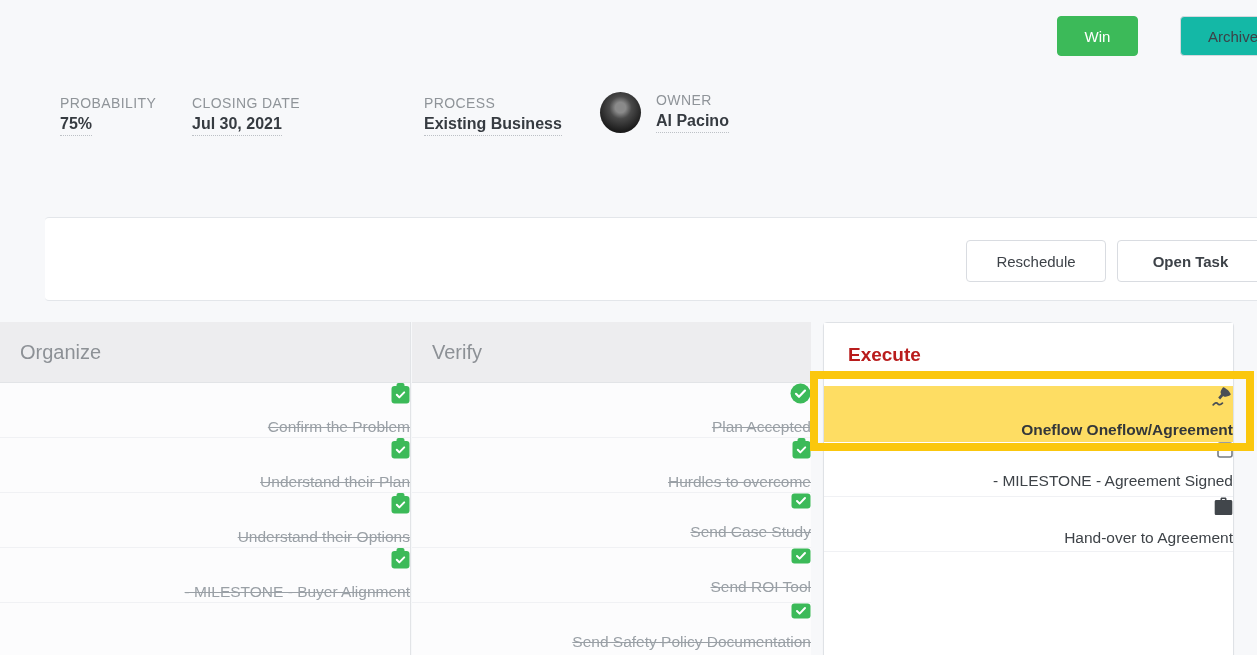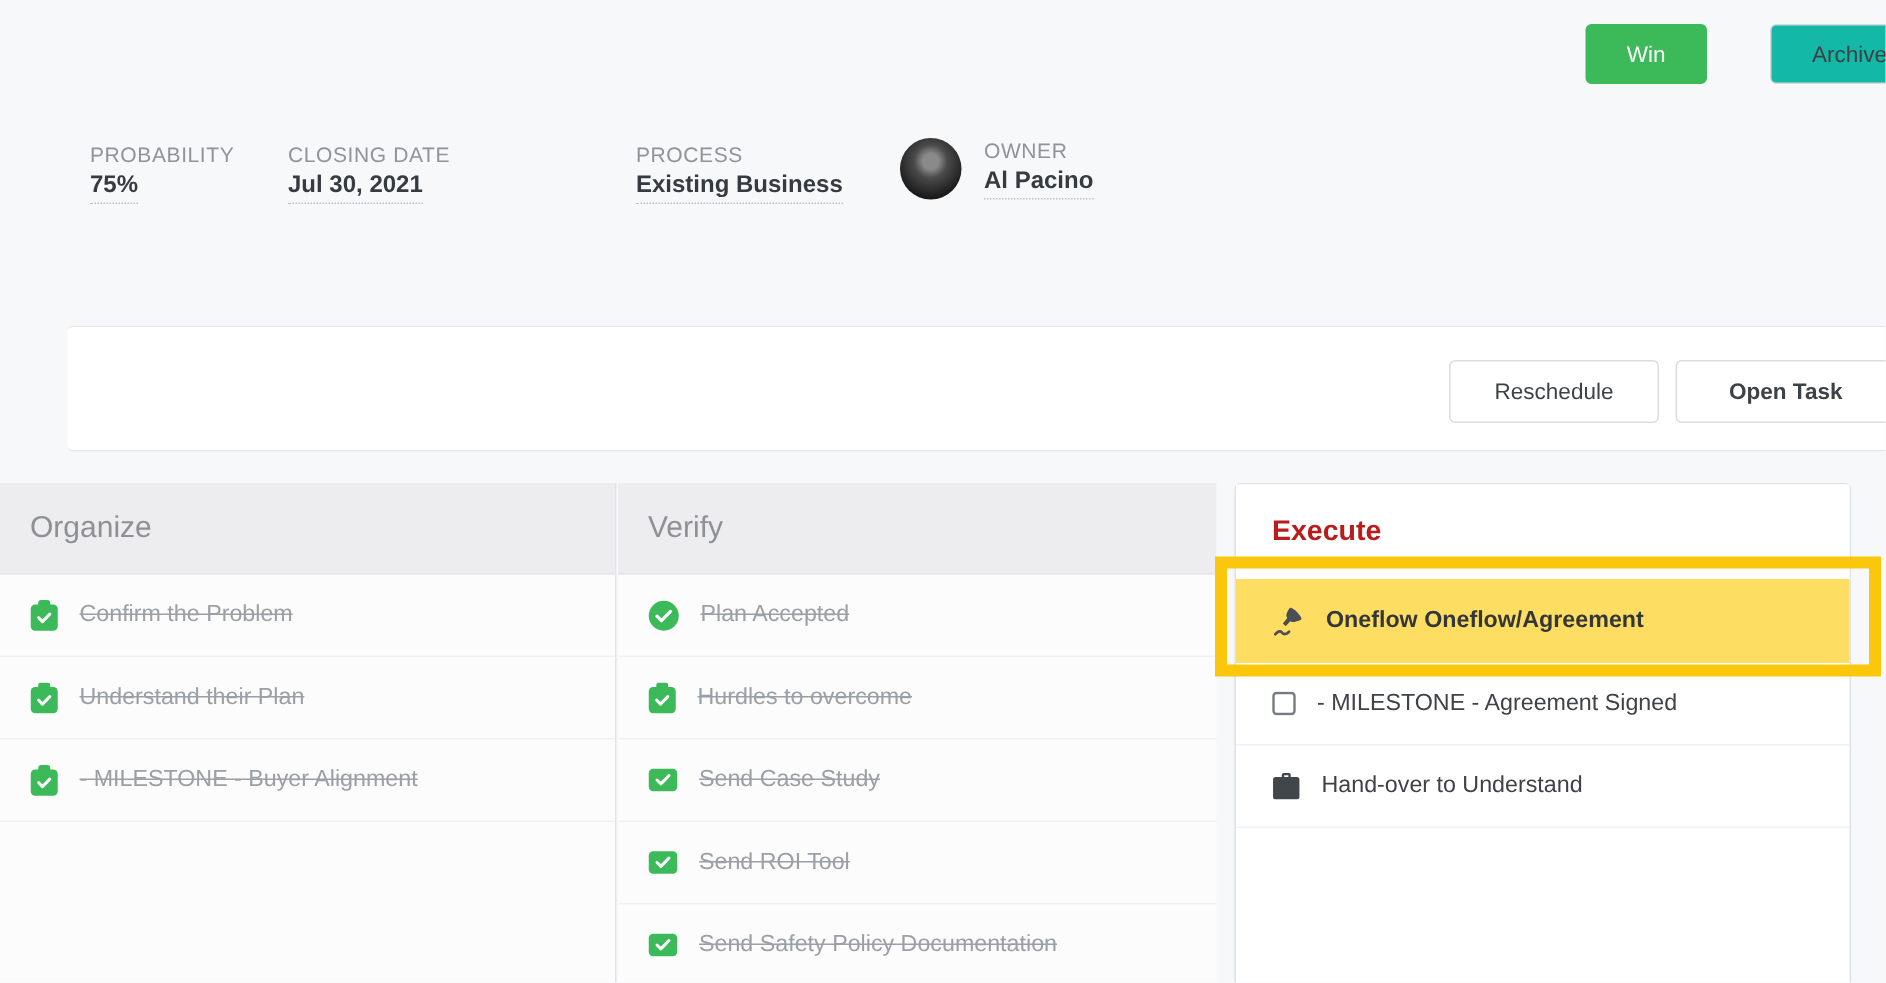--- a/index.html
+++ b/index.html
@@ -41,22 +41,22 @@
   .panel{position:absolute;top:322px;bottom:0;background:#fcfcfd;}
   .panel.organize{left:0;width:411px;border-right:1px solid #e2e4e7;}
   .panel.verify{left:412px;width:399px;}
   .panel .col-header{height:61px;line-height:61px;background:#ededef;border-bottom:1px solid #e2e4e7;
     font-size:20px;color:#8d9196;padding-left:20px;}
   .execute-card{position:absolute;top:322px;left:823px;width:411px;height:345px;background:#fff;
     border:1px solid #dfe2e6;border-radius:4px 4px 0 0;box-shadow:0 1px 2px rgba(0,0,0,.03);}
   .execute-card .col-header{height:63px;line-height:63px;background:#fff;font-size:19px;font-weight:bold;
     color:#b91c1c;padding-left:24px;border-bottom:none;}
   ul.items{list-style:none;}
-  li.item{height:55px;display:flex;align-items:center;gap:14px;padding-left:20px;
-    border-bottom:1px solid var(--sep);background:transparent;cursor:pointer;}
+  li.item{height:55px;display:flex;align-items:flex-end;gap:14px;padding-left:20px;
+    border-bottom:1px solid var(--sep);background:transparent;cursor:pointer;flex-direction:column;}
   .execute-card li.item{padding-left:24px;}
   li.item .icon{flex:0 0 auto;display:inline-flex;align-items:center;}
   li.item .label{font-size:15.5px;color:#3e4348;}
   li.item.completed .label{color:var(--done-gray);text-decoration:line-through;}
   li.item.highlighted{height:56px;background:var(--row-yellow);border-bottom:none;}
   li.item.highlighted .label{font-weight:bold;color:#33373a;}
 
   
   .highlight-box{position:absolute;left:810px;top:371px;width:444px;height:80px;
     border:8px solid var(--hl-border);pointer-events:none;z-index:10;}
@@ -128,20 +128,32 @@
         <li class="item completed">
           <span class="icon">
             <svg width="19" height="21" viewBox="0 0 19 21">
               <g fill="#3cba59">
                 <rect x="5.5" y="0" width="8" height="6" rx="2"></rect>
                 <rect x="0.5" y="3" width="18" height="17.5" rx="3"></rect>
               </g>
               <path d="M5.8 11.8l2.5 2.6 4.9-5" stroke="#fff" stroke-width="2" fill="none" stroke-linecap="round" stroke-linejoin="round"></path>
             </svg>
           </span>
+          <span class="label">Understand their Options</span>
+        </li>
+        <li class="item completed">
+          <span class="icon">
+            <svg width="19" height="21" viewBox="0 0 19 21">
+              <g fill="#3cba59">
+                <rect x="5.5" y="0" width="8" height="6" rx="2"></rect>
+                <rect x="0.5" y="3" width="18" height="17.5" rx="3"></rect>
+              </g>
+              <path d="M5.8 11.8l2.5 2.6 4.9-5" stroke="#fff" stroke-width="2" fill="none" stroke-linecap="round" stroke-linejoin="round"></path>
+            </svg>
+          </span>
           <span class="label">- MILESTONE - Buyer Alignment</span>
         </li>
       </ul>
   </section>
 
   <section class="panel verify">
     <div class="col-header">Verify</div>
     <ul class="items">
         <li class="item completed">
           <span class="icon">
@@ -213,20 +225,20 @@
             </svg>
           </span>
           <span class="label">- MILESTONE - Agreement Signed</span>
         </li>
         <li class="item">
           <span class="icon">
             <svg width="19" height="18" viewBox="0 0 19 18">
               <path fill="#41464b" d="M6.5 3V1.8C6.5 1 7.1.4 7.9.4h3.2c.8 0 1.4.6 1.4 1.4V3h4.2c.9 0 1.6.7 1.6 1.6v11.8c0 .9-.7 1.6-1.6 1.6H2.3c-.9 0-1.6-.7-1.6-1.6V4.6C.7 3.7 1.4 3 2.3 3h4.2zm1.6-1.1V3h2.8V1.9H8.1z"></path>
             </svg>
           </span>
-          <span class="label">Hand-over to Understand</span>
+          <span class="label">Hand-over to Agreement</span>
         </li>
       </ul>
   </section>
 
   <div class="highlight-box"></div>
 
 </div>
 
 </body></html>

